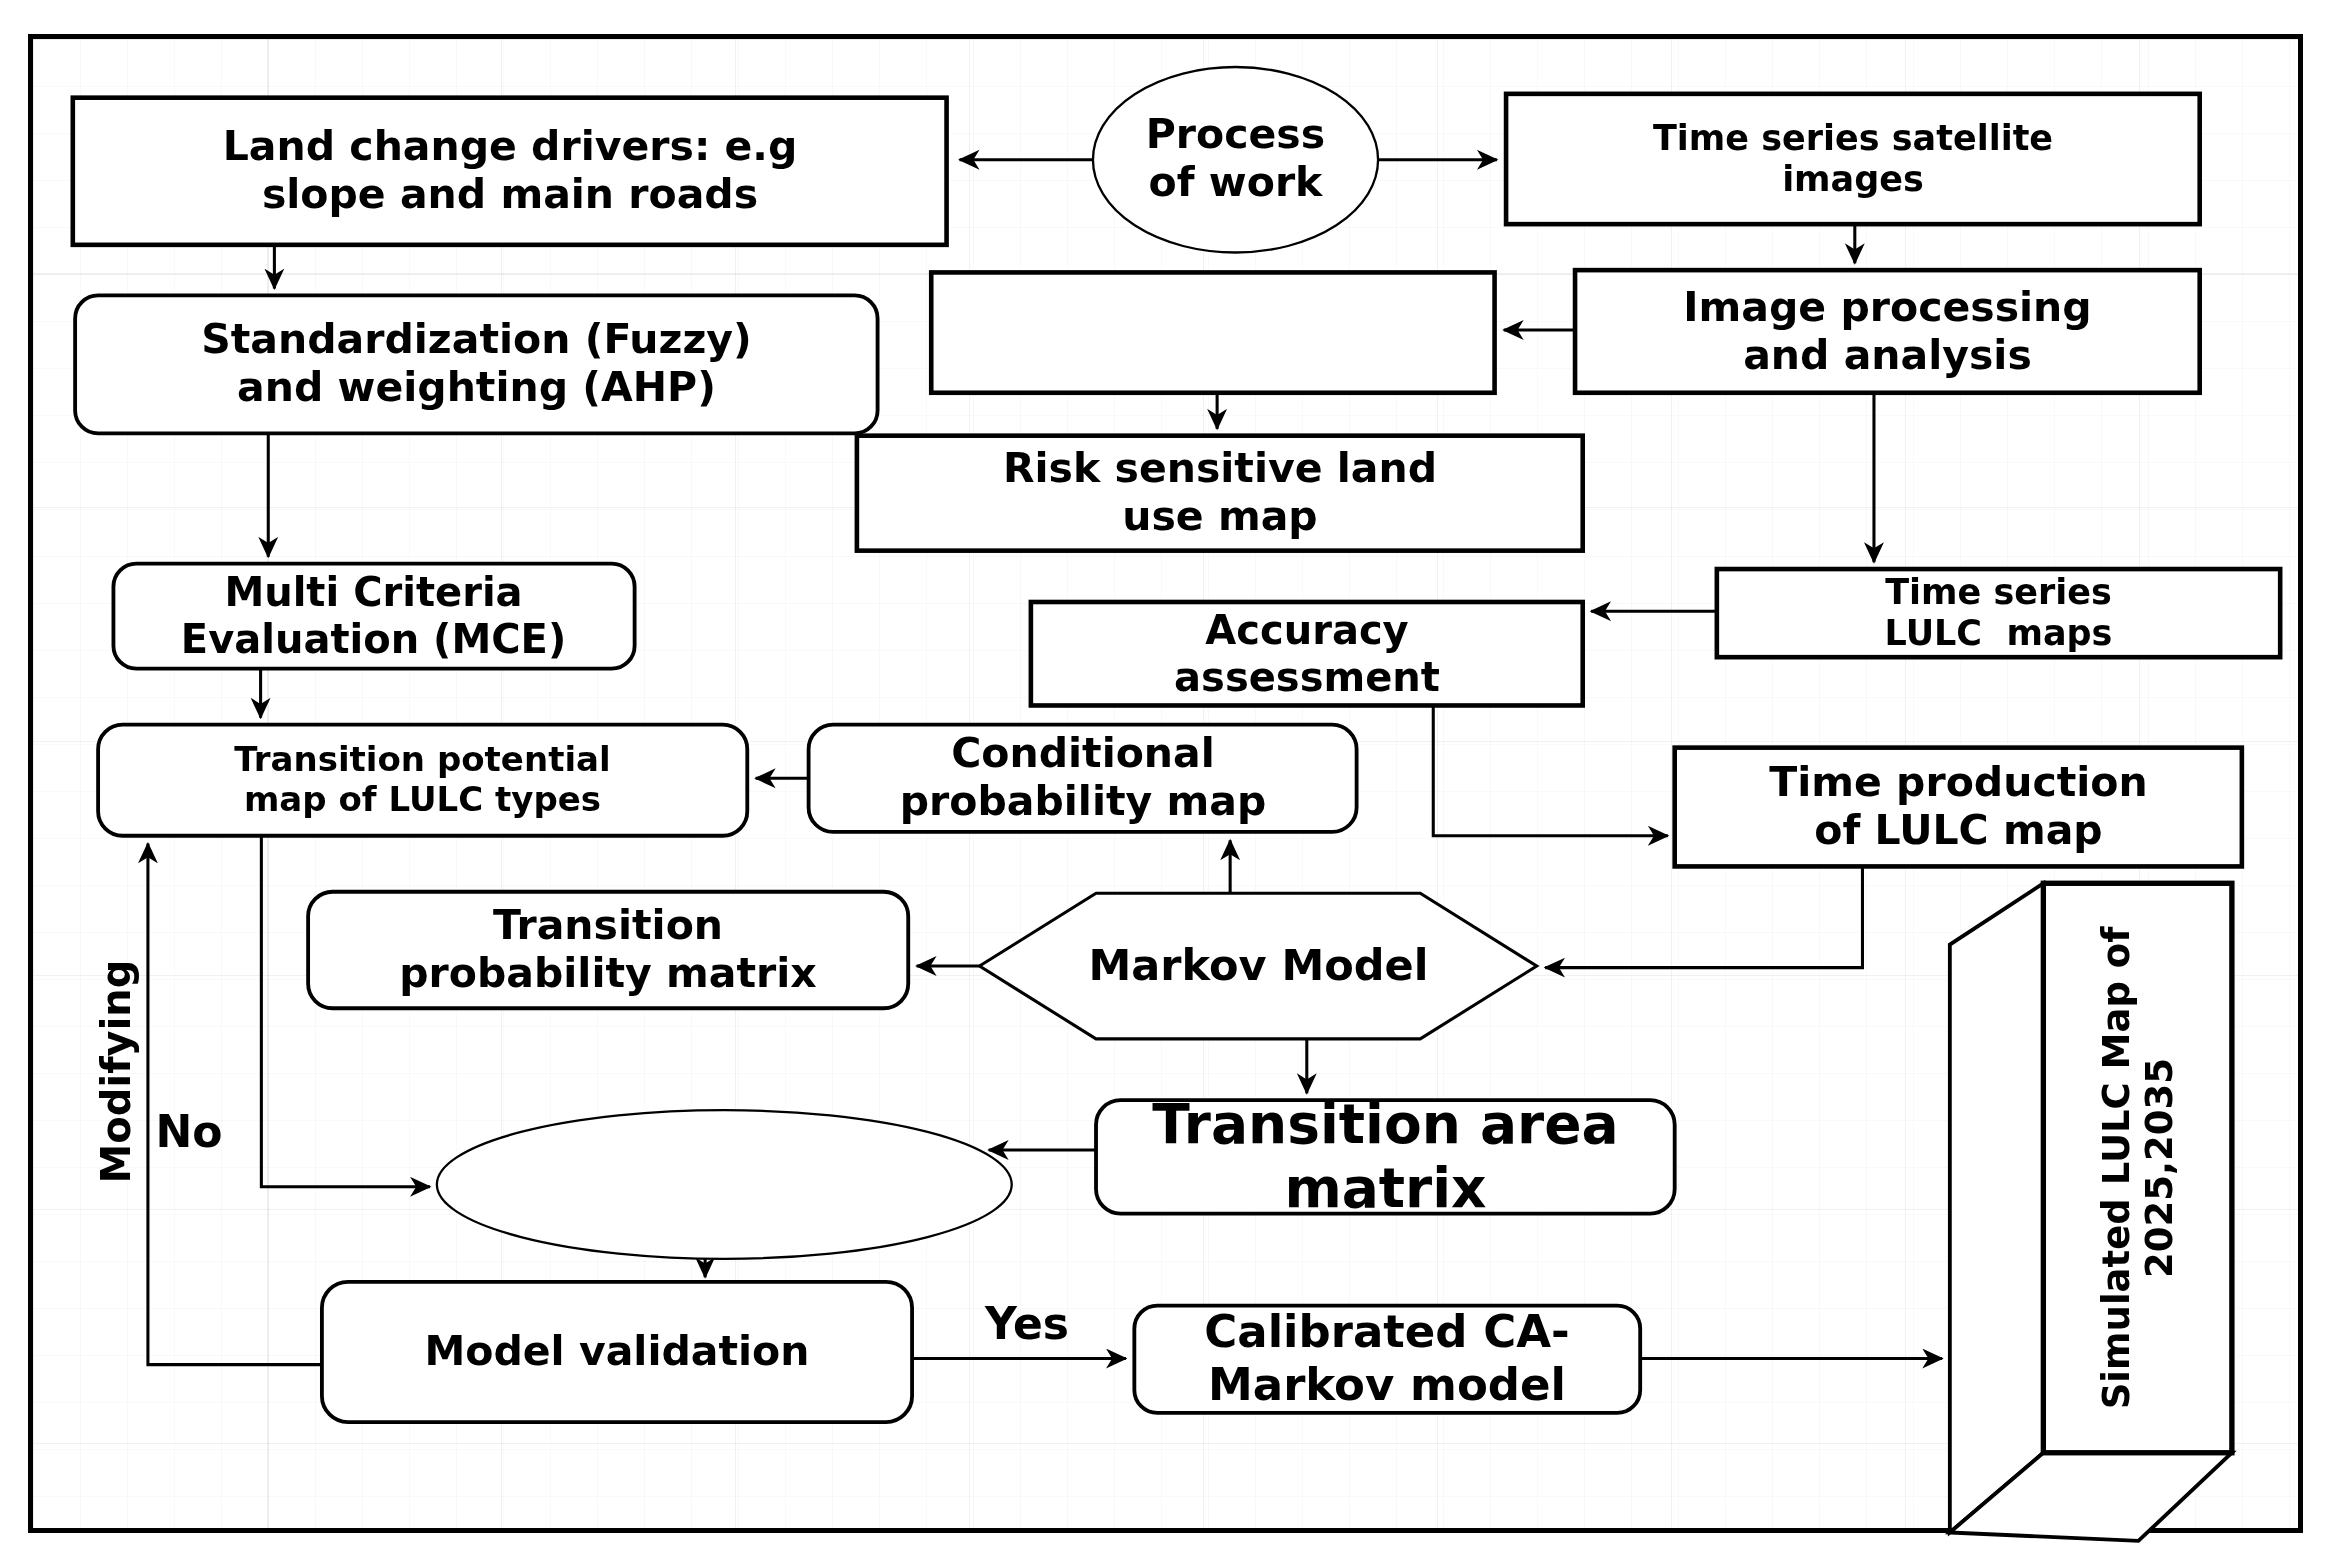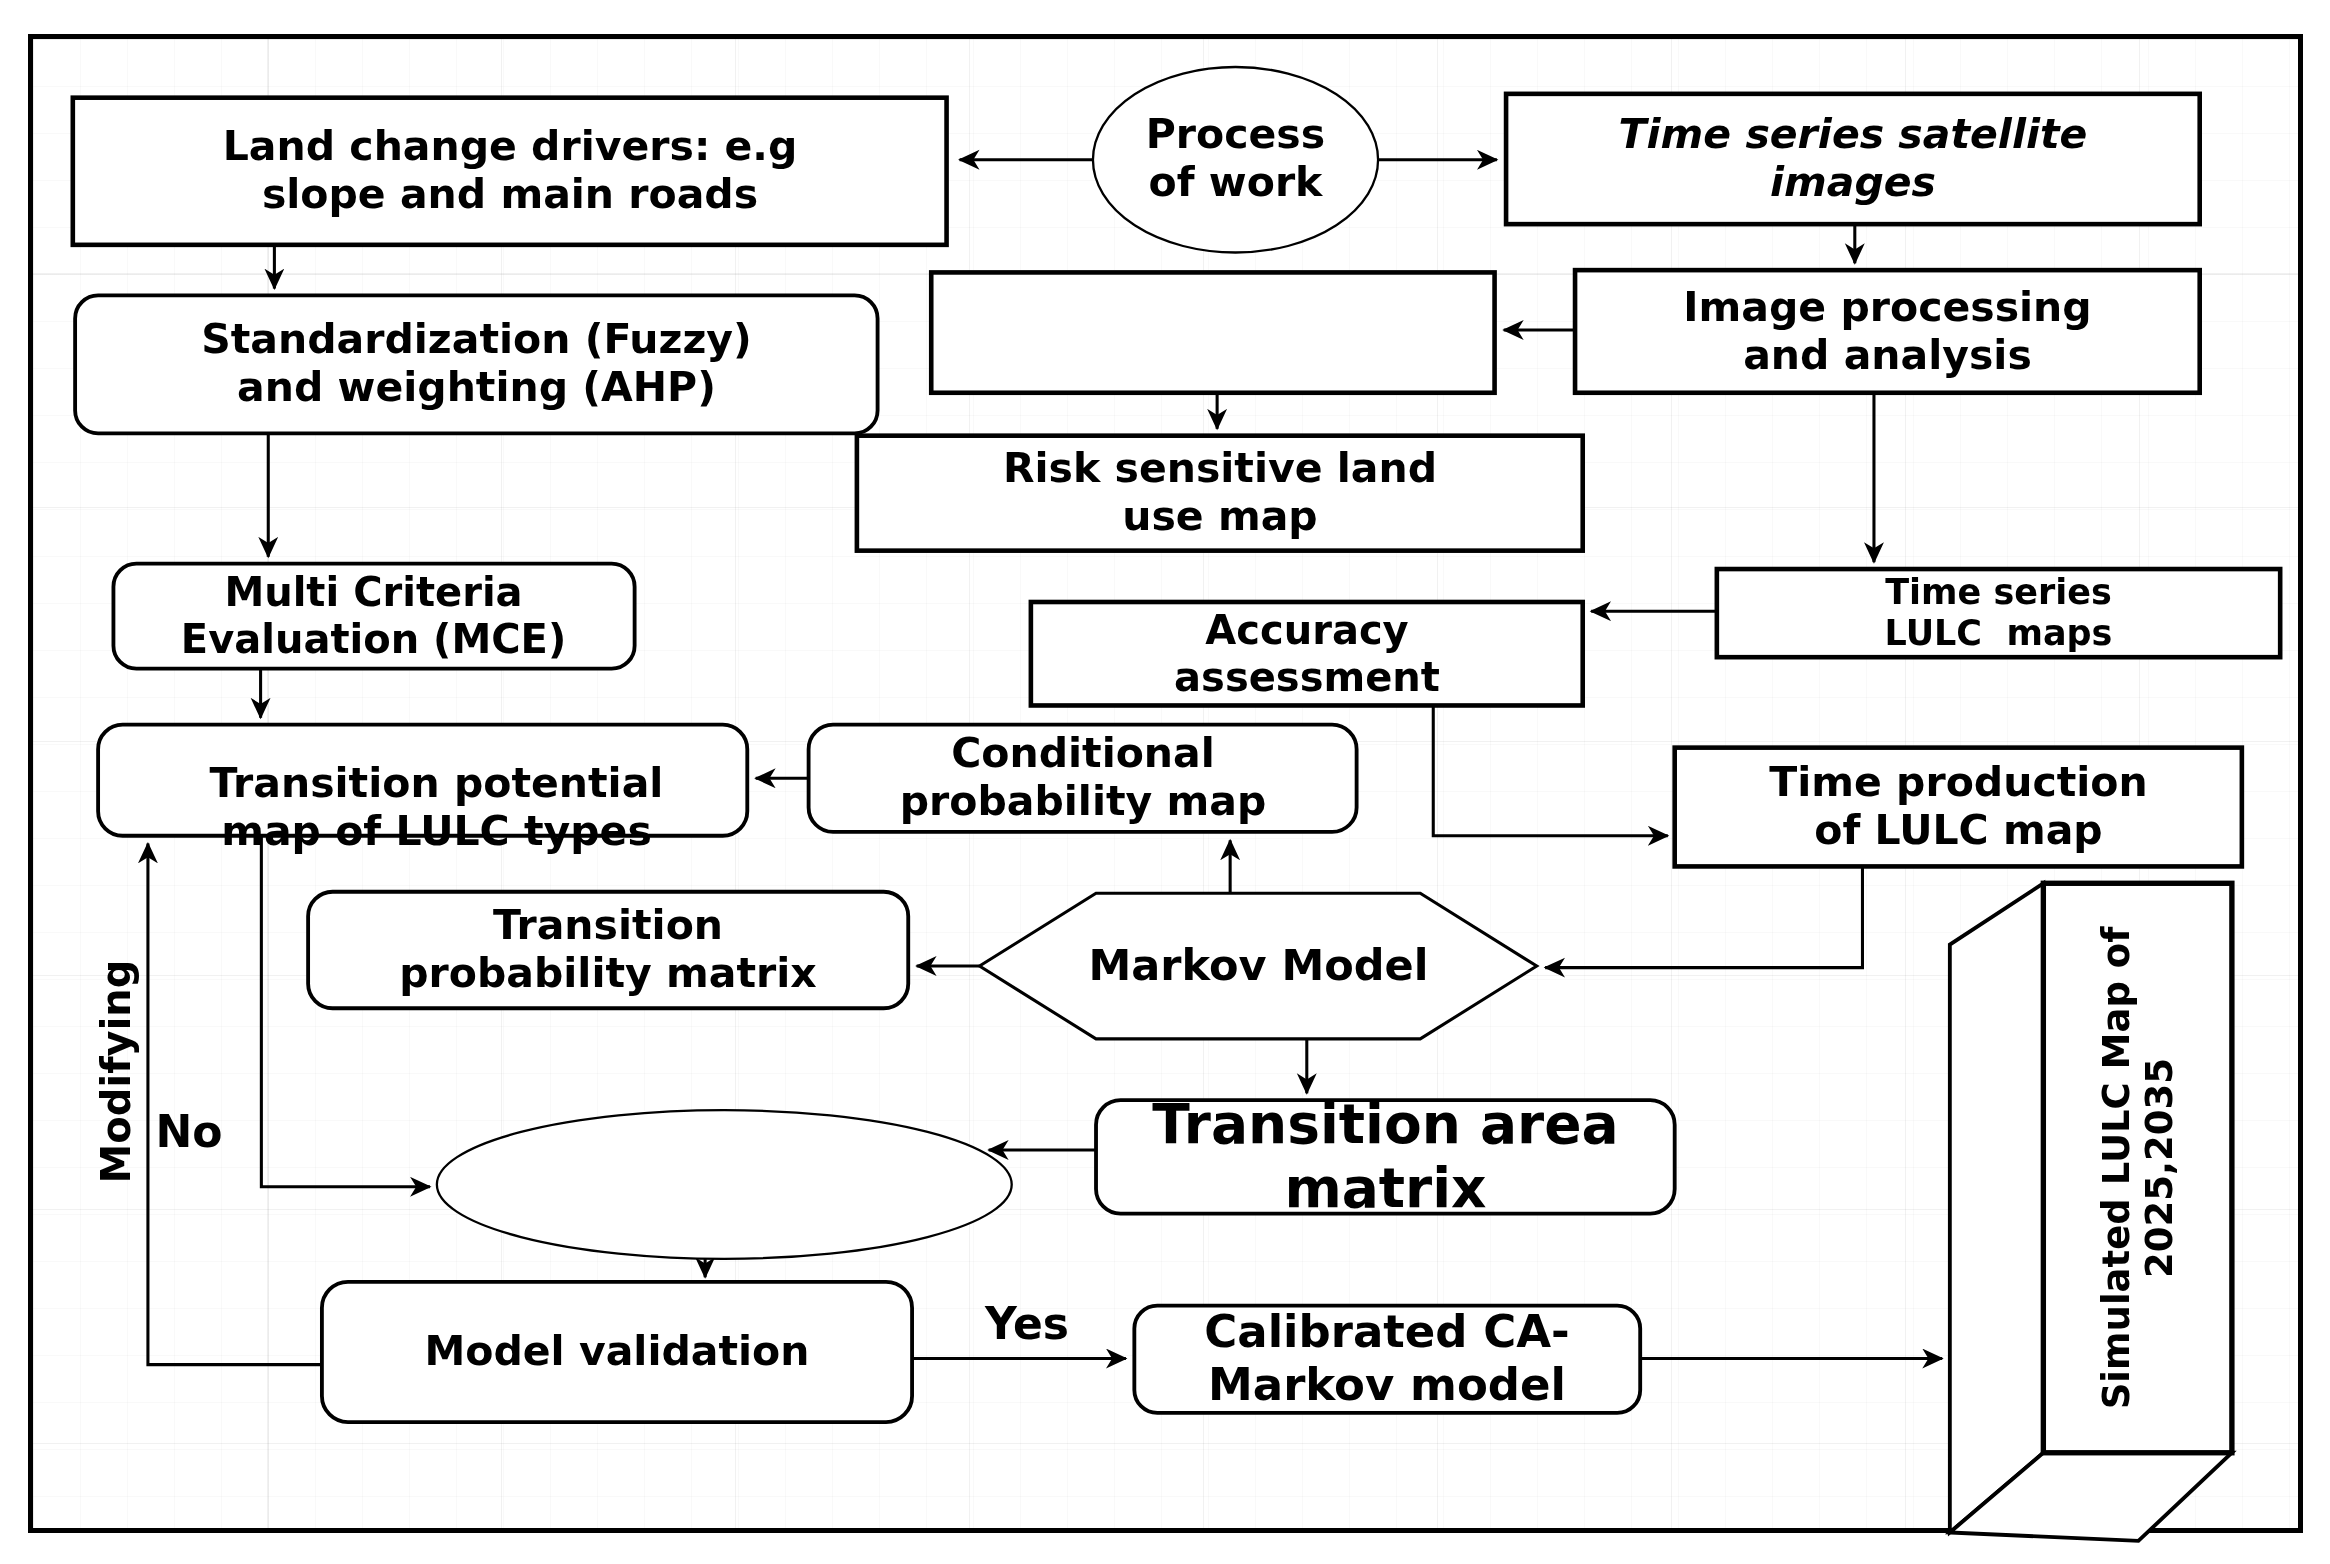--- a/index.html
+++ b/index.html
@@ -94,21 +94,21 @@
       <rect x="2666" y="1152" width="246" height="743" fill="#ffffff" stroke="#000" stroke-width="7"></rect>
     </g>
   </svg>
 
   <div class="lbl" style="left:1093px;top:67px;width:285px;height:184px;font-size:41px;">Process
 of work</div>
 
   <div class="lbl" style="left:73px;top:97px;width:874px;height:147px;font-size:41px;">Land change drivers: e.g
 slope and main roads</div>
 
-  <div class="lbl" style="left:1506px;top:94px;width:694px;height:130px;font-size:41px;font-style:italic;">Time series satellite
+  <div class="lbl" style="left:1506px;top:94px;width:694px;height:130px;font-size:35px;">Time series satellite
 images</div>
 
   <div class="lbl" style="left:75px;top:295px;width:803px;height:138px;font-size:41px;">Standardization (Fuzzy)
 and weighting (AHP)</div>
 
 
   <div class="lbl" style="left:1575px;top:270px;width:625px;height:123px;font-size:41px;">Image processing
 and analysis</div>
 
   <div class="lbl" style="left:857px;top:435px;width:726px;height:115px;font-size:41px;">Risk sensitive land
@@ -116,21 +116,21 @@
 
   <div class="lbl" style="left:113px;top:563px;width:521px;height:105px;font-size:40px;">Multi Criteria
 Evaluation (MCE)</div>
 
   <div class="lbl" style="left:1031px;top:602px;width:552px;height:103px;font-size:40px;">Accuracy
 assessment</div>
 
   <div class="lbl" style="left:1717px;top:569px;width:563px;height:88px;font-size:35px;">Time series
 LULC  maps</div>
 
-  <div class="lbl" style="left:112px;top:724px;width:649px;height:111px;font-size:41px;margin-top:28px;">Transition potential
+  <div class="lbl" style="left:98px;top:724px;width:649px;height:111px;font-size:34px;">Transition potential
 map of LULC types</div>
 
   <div class="lbl" style="left:809px;top:724px;width:548px;height:107px;font-size:41px;">Conditional
 probability map</div>
 
   <div class="lbl" style="left:1675px;top:747px;width:567px;height:119px;font-size:41px;">Time production
 of LULC map</div>
 
   <div class="lbl" style="left:308px;top:891px;width:600px;height:117px;font-size:41px;">Transition
 probability matrix</div>

